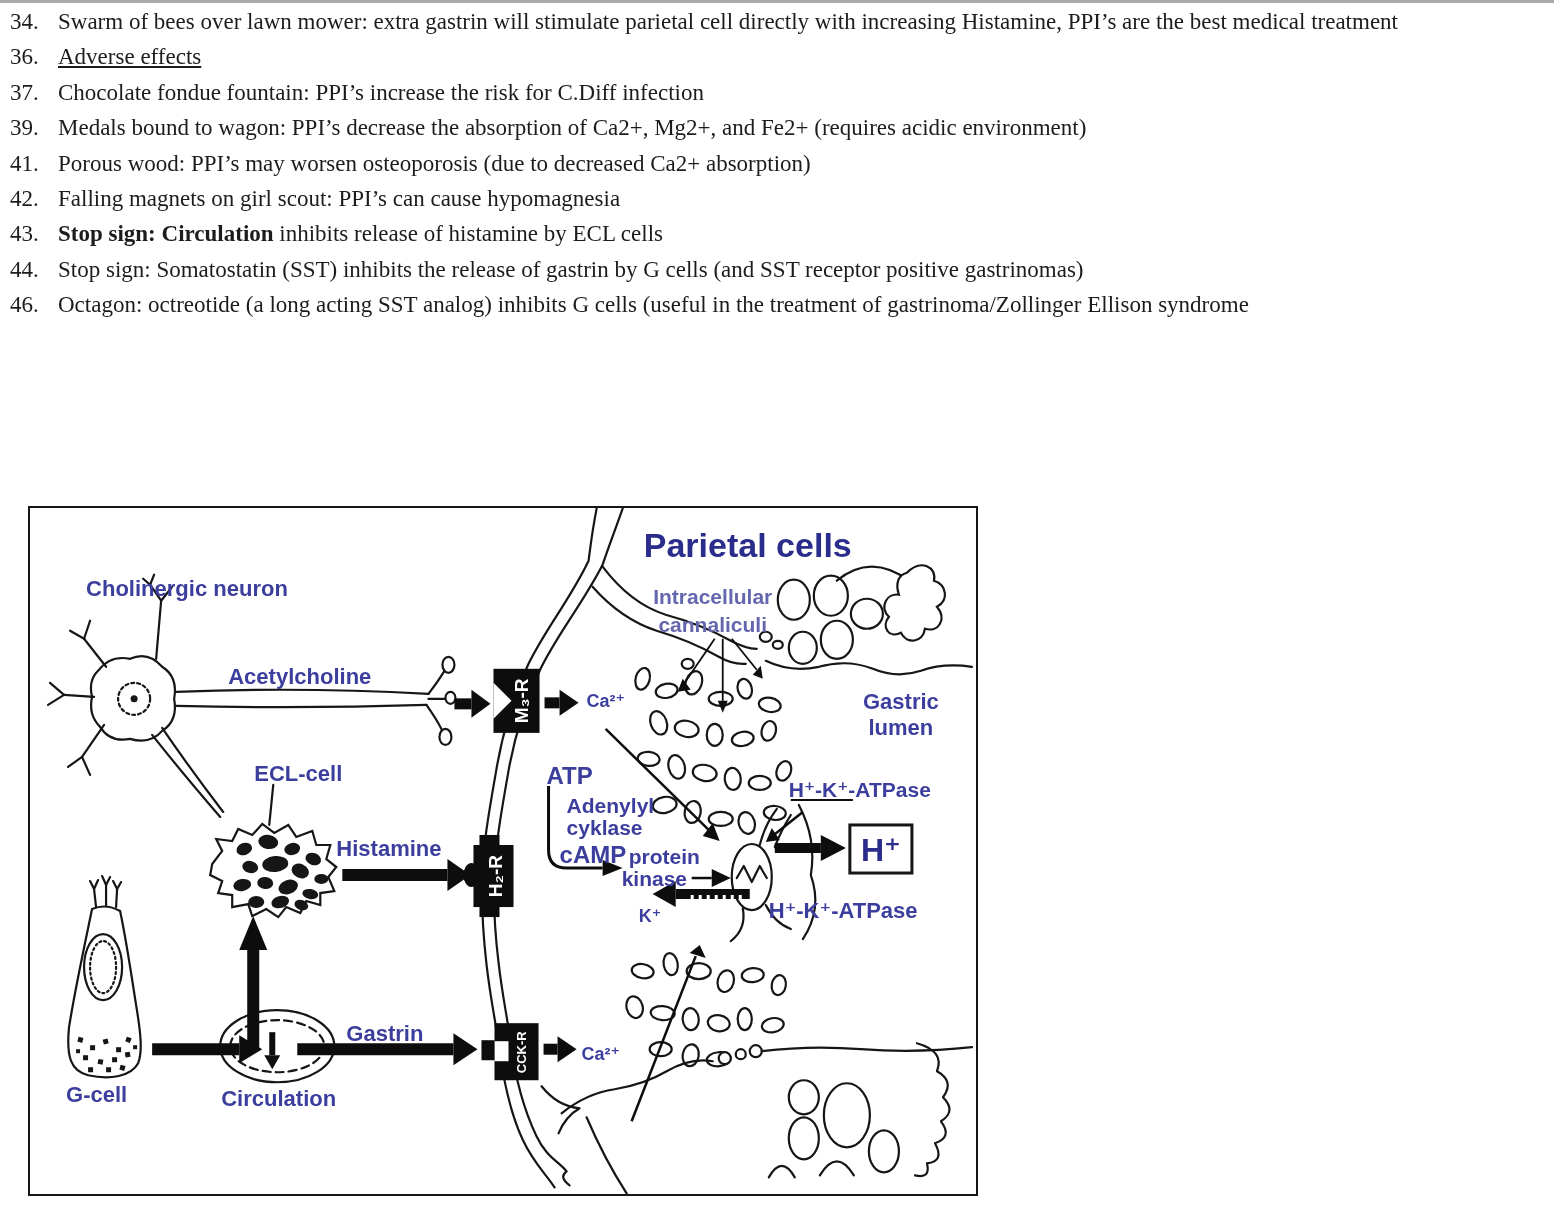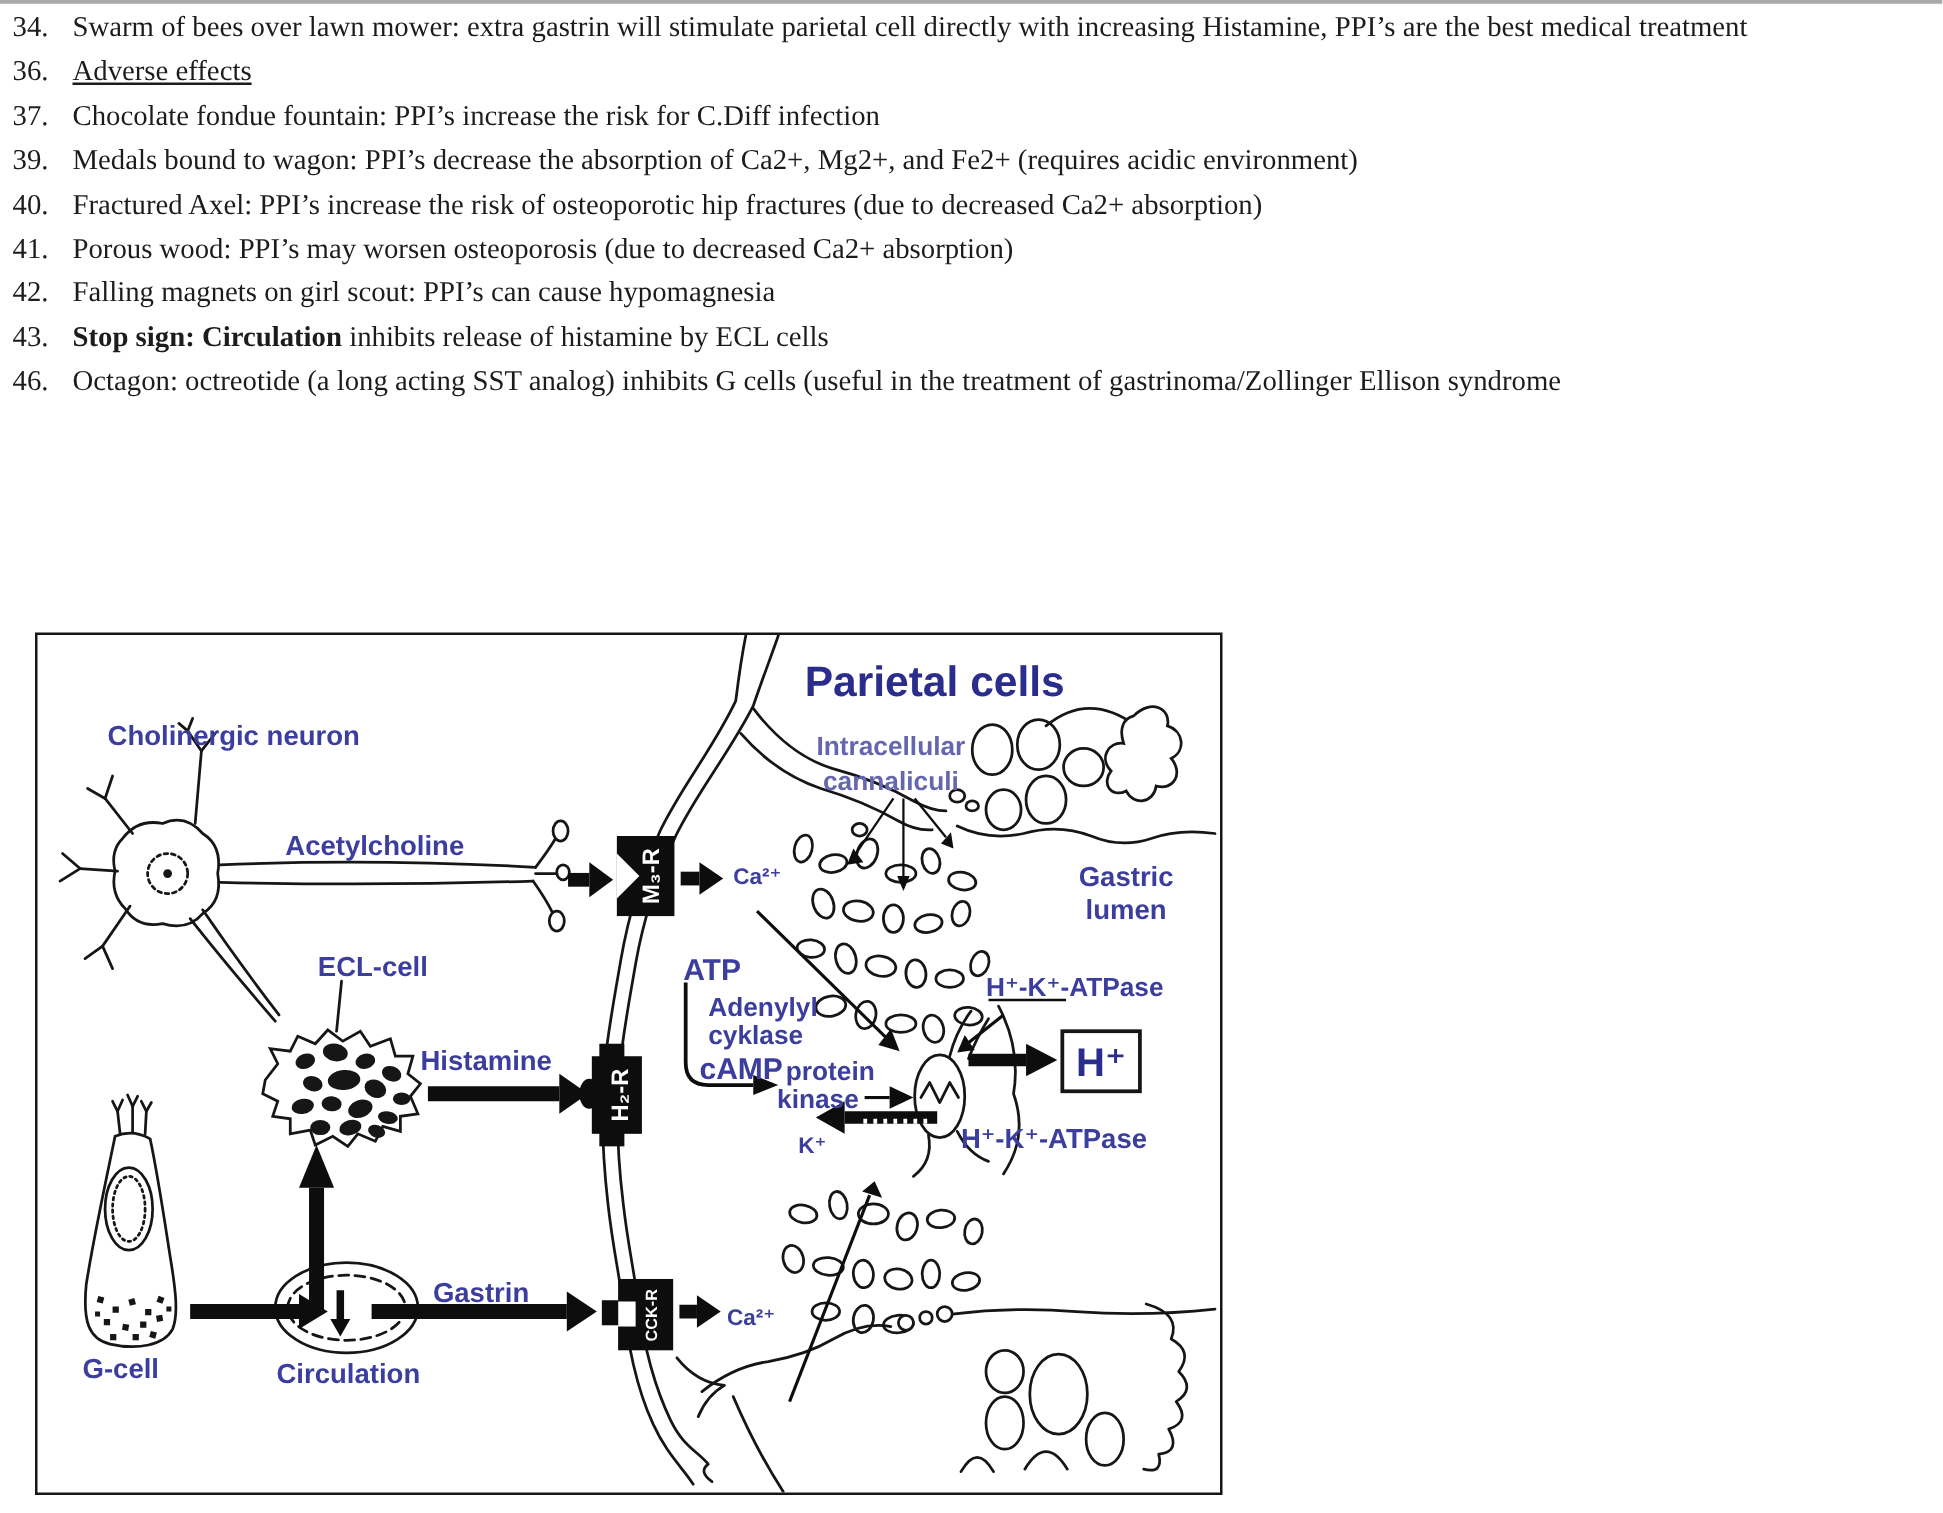--- a/index.html
+++ b/index.html
@@ -44,34 +44,34 @@
     </div>
   <div class="row">
       <span class="num">37.</span>
       <span class="txt"><b></b><u></u><span>Chocolate fondue fountain: PPI’s increase the risk for C.Diff infection</span></span>
     </div>
   <div class="row">
       <span class="num">39.</span>
       <span class="txt"><b></b><u></u><span>Medals bound to wagon: PPI’s decrease the absorption of Ca2+, Mg2+, and Fe2+ (requires acidic environment)</span></span>
     </div>
   <div class="row">
-      <span class="num">40.</span>
-      <span class="txt"><b></b><u></u><span>Fractured Axel: PPI’s increase the risk of osteoporotic hip fractures (due to decreased Ca2+ absorption)</span></span>
-    </div>
-  <div class="row">
       <span class="num">41.</span>
       <span class="txt"><b></b><u></u><span>Porous wood: PPI’s may worsen osteoporosis (due to decreased Ca2+ absorption)</span></span>
     </div>
   <div class="row">
       <span class="num">42.</span>
       <span class="txt"><b></b><u></u><span>Falling magnets on girl scout: PPI’s can cause hypomagnesia</span></span>
     </div>
   <div class="row">
       <span class="num">43.</span>
       <span class="txt"><b>Stop sign: Circulation</b><u></u><span> inhibits release of histamine by ECL cells</span></span>
+    </div>
+  <div class="row">
+      <span class="num">44.</span>
+      <span class="txt"><b></b><u></u><span>Stop sign: Somatostatin (SST) inhibits the release of gastrin by G cells (and SST receptor positive gastrinomas)</span></span>
     </div>
   <div class="row">
       <span class="num">46.</span>
       <span class="txt"><b></b><u></u><span>Octagon: octreotide (a long acting SST analog) inhibits G cells (useful in the treatment of gastrinoma/Zollinger Ellison syndrome</span></span>
     </div>
 </div>
 
 <div class="figure">
 <svg viewBox="0 0 945 684">
 

